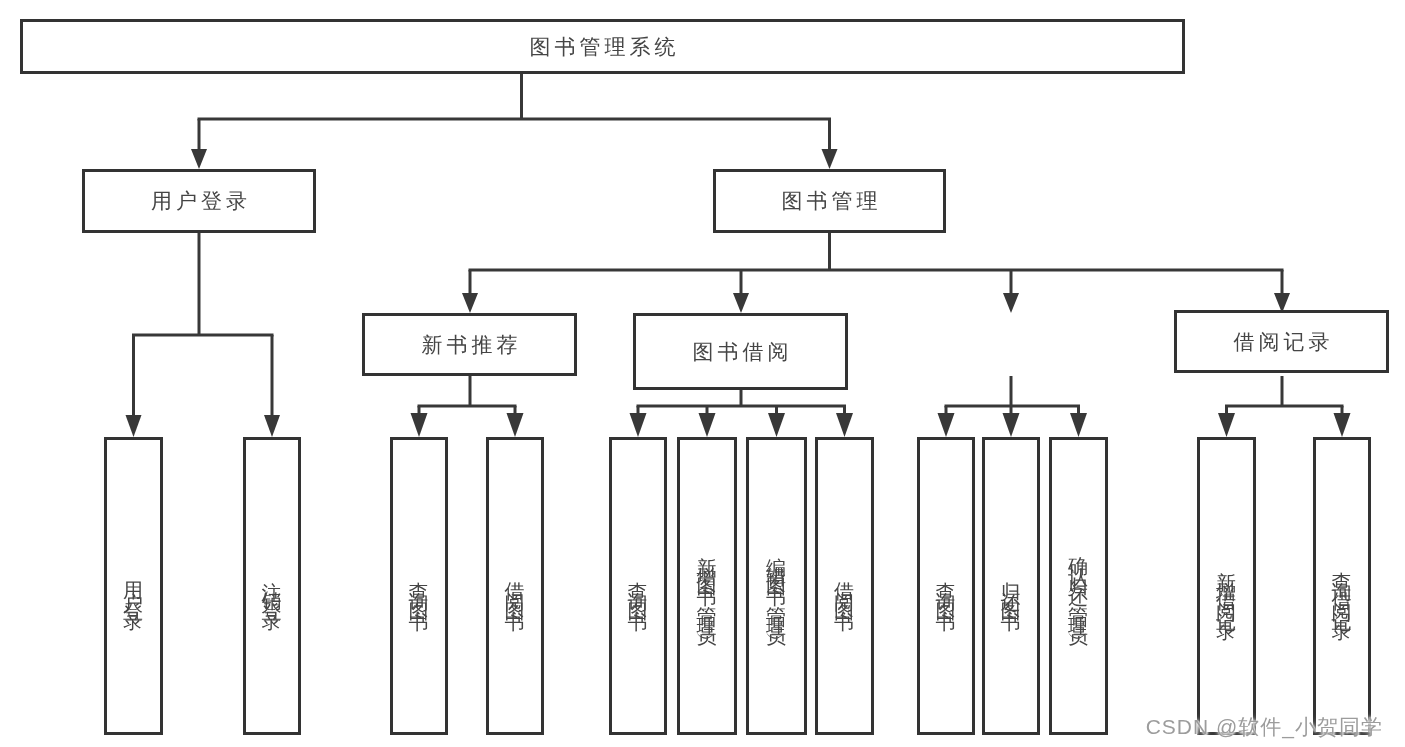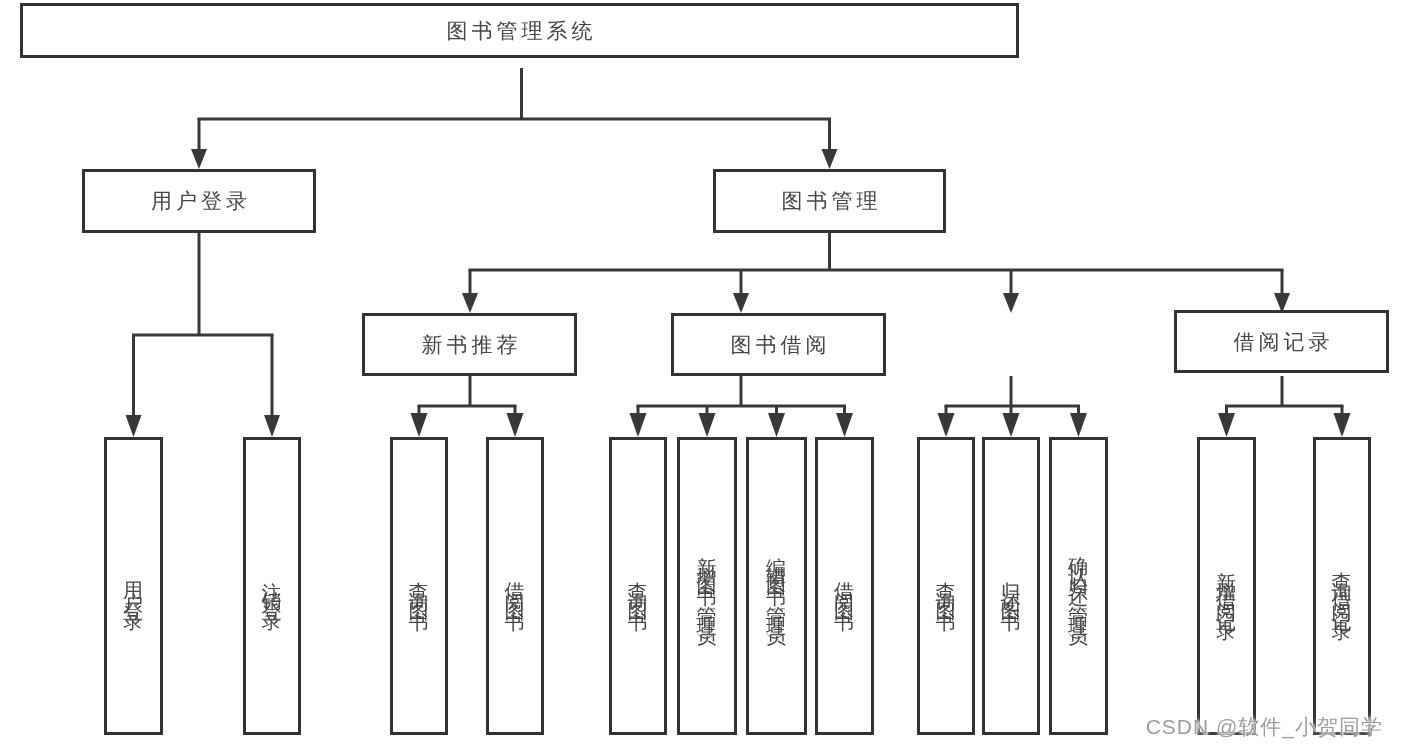--- a/index.html
+++ b/index.html
@@ -116,35 +116,35 @@
     <polygon class="ah" points="1070,413 1087,413 1078.5,437"></polygon>
 
     <path class="ln" d="M1282 376 V406"></path>
     <path class="ln" d="M1225 406 H1343.5"></path>
     <path class="ln" d="M1226.5 406 V416"></path>
     <path class="ln" d="M1342 406 V416"></path>
     <polygon class="ah" points="1218,413 1235,413 1226.5,437"></polygon>
     <polygon class="ah" points="1333.5,413 1350.5,413 1342,437"></polygon>
   </svg>
 
-  <div class="node h-node" style="left:20px;top:3px;width:999px;height:55px">
+  <div class="node h-node" style="left:20px;top:19px;width:1165px;height:55px">
     <span class="lbl">图书管理系统</span>
   </div>
 
   <div class="node h-node" style="left:82px;top:169px;width:234px;height:64px">
     <span class="lbl">用户登录</span>
   </div>
   <div class="node h-node" style="left:362px;top:313px;width:215px;height:63px">
     <span class="lbl">新书推荐</span>
   </div>
 
   <div class="node h-node" style="left:713px;top:169px;width:233px;height:64px">
     <span class="lbl">图书管理</span>
   </div>
-  <div class="node h-node" style="left:671px;top:313px;width:215px;height:63px">
+  <div class="node h-node" style="left:633px;top:313px;width:215px;height:77px">
     <span class="lbl">图书借阅</span>
   </div>
   <div class="node h-node" style="left:1174px;top:310px;width:215px;height:63px">
     <span class="lbl">借阅记录</span>
   </div>
 
   <div class="node v-node" style="left:104px;top:437px;width:59px;height:298px">
     <span class="lbl">用户登录</span>
   </div>
   <div class="node v-node" style="left:243px;top:437px;width:58px;height:298px">

